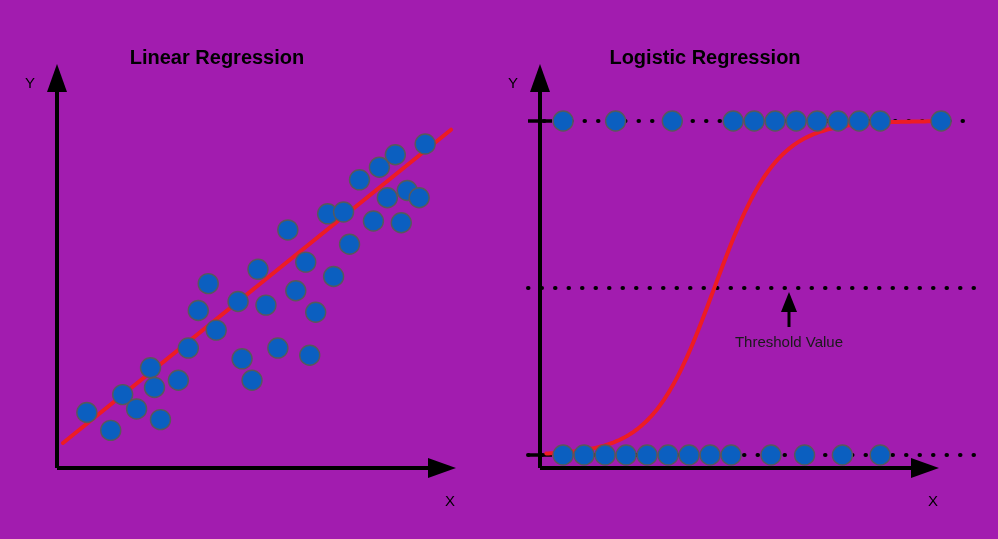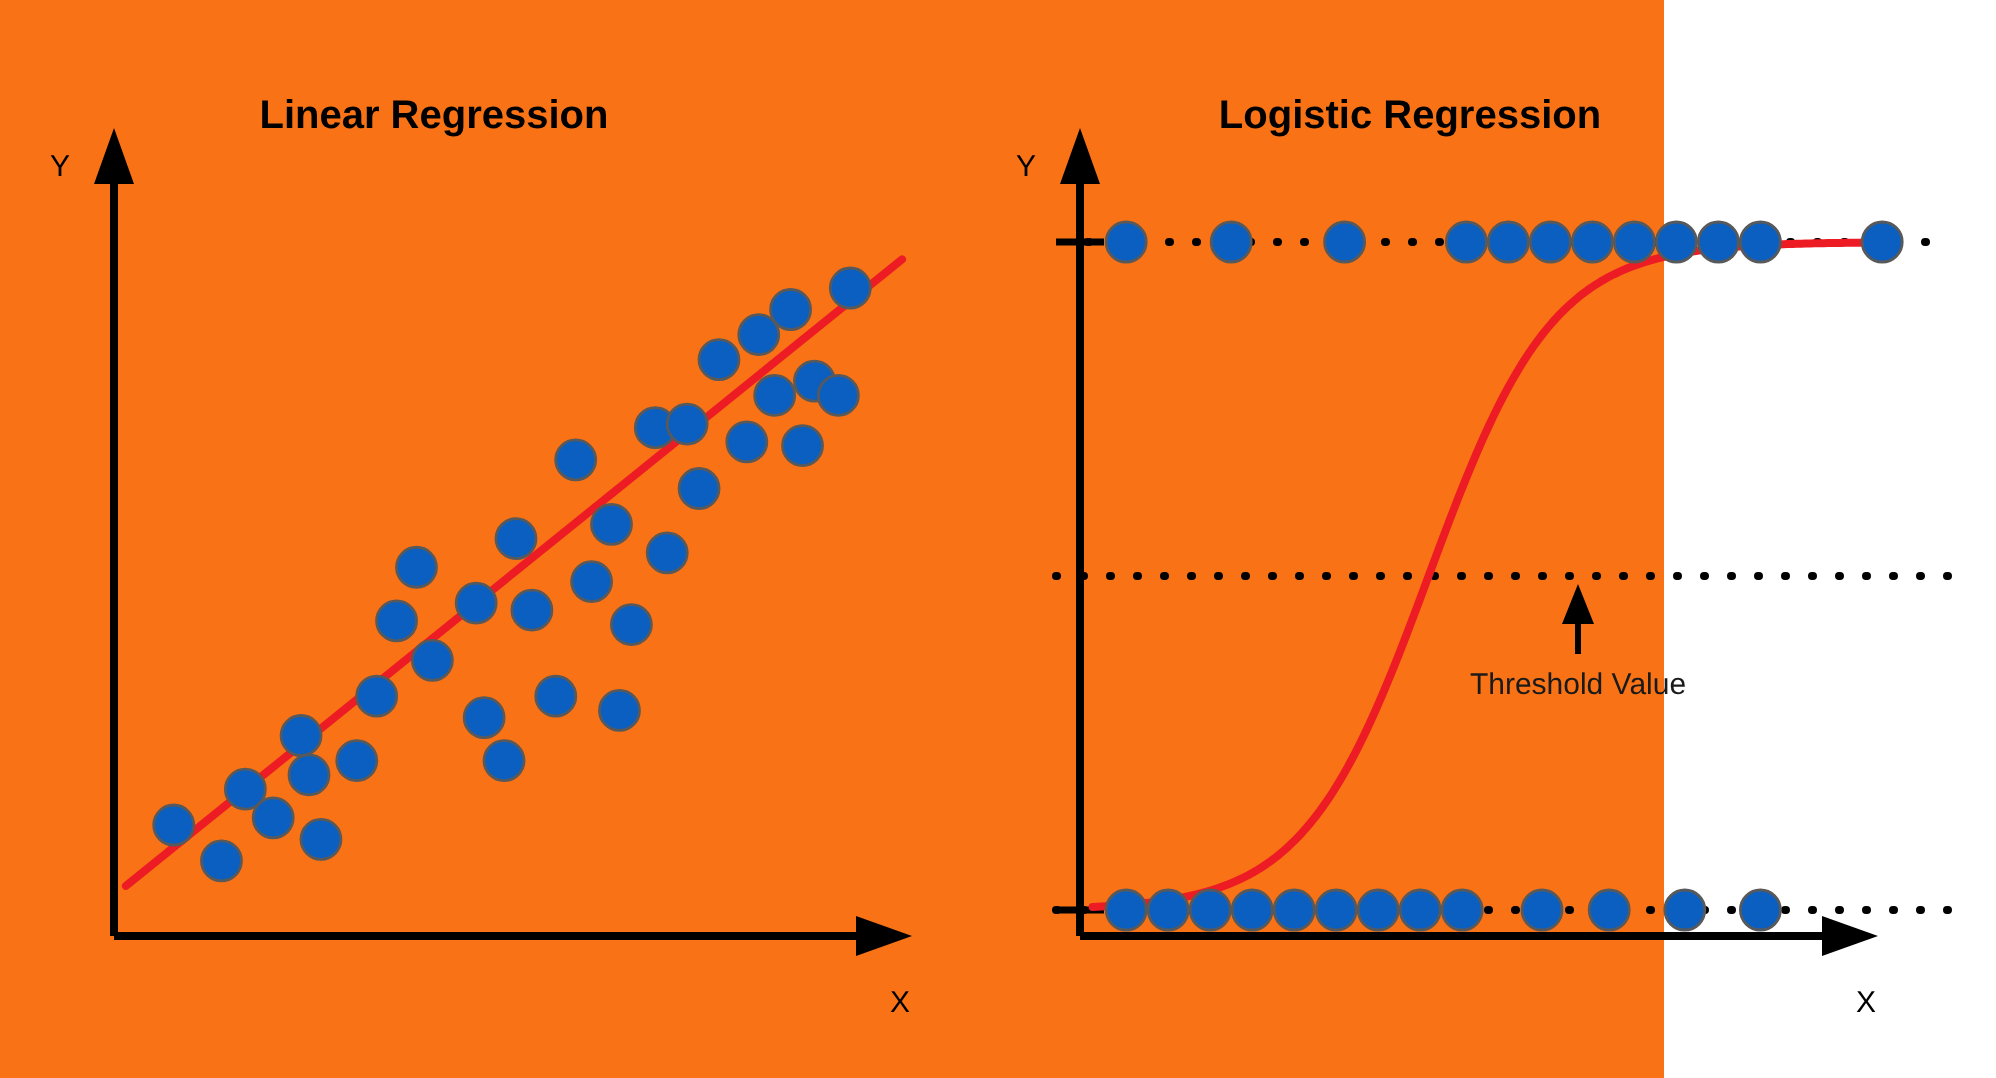--- a/index.html
+++ b/index.html
@@ -8,23 +8,23 @@
     background: #ffffff;
   }
   body {
     width: 998px;
     height: 539px;
     font-family: "Liberation Sans", sans-serif;
     overflow: hidden;
   }
   #figure {
     position: relative;
-    width: 832px;
+    width: 998px;
     height: 539px;
-    background: #f97316;
+    background: #a21caf;
   }
   svg.canvas {
     position: absolute;
     left: 0;
     top: 0;
     width: 998px;
     height: 539px;
     display: block;
   }
   .chart-title {

